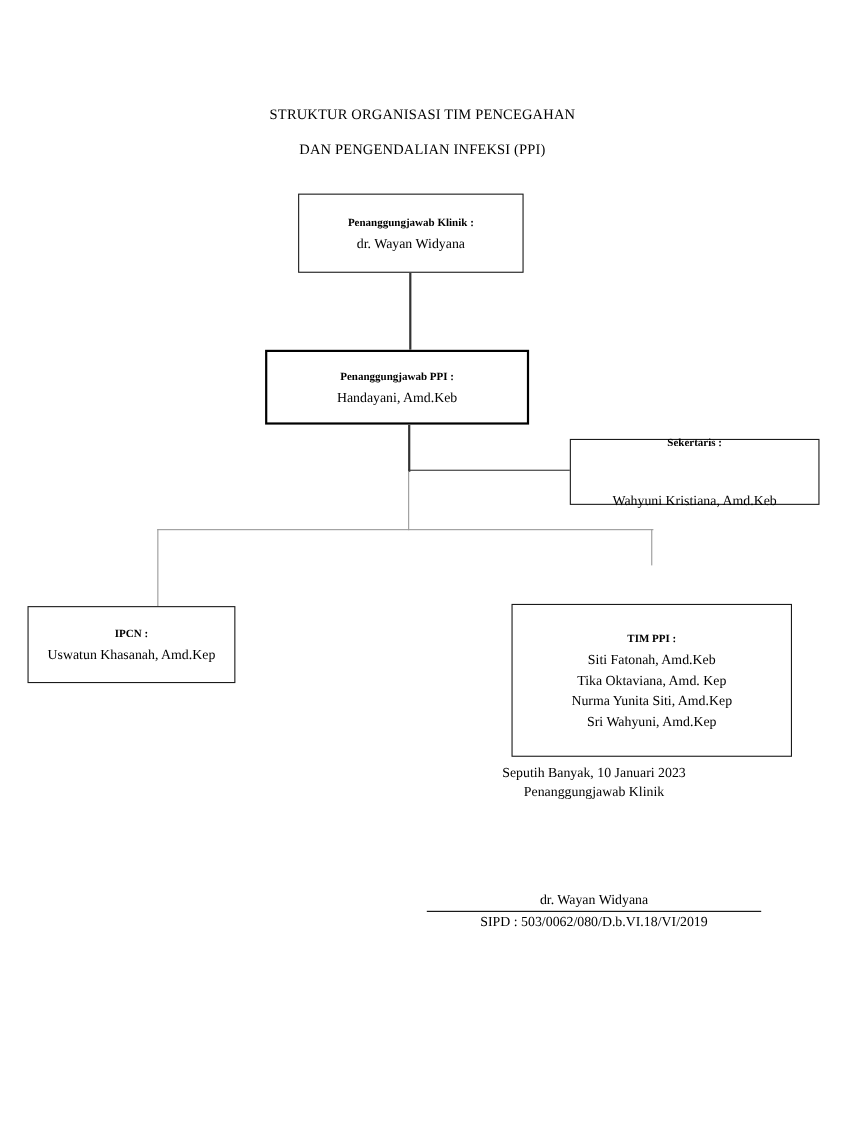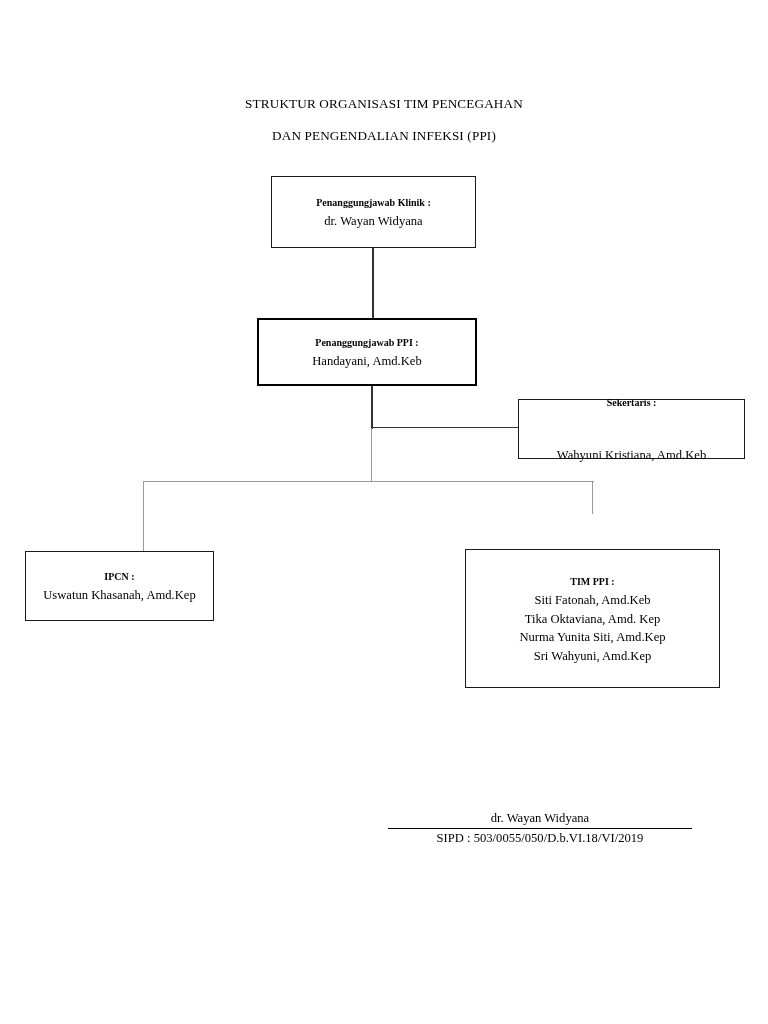--- a/index.html
+++ b/index.html
@@ -123,21 +123,21 @@
 
   <div class="conn light" style="left:143px; top:481px; width:1.3px; height:70px;"></div>
 
   <div class="conn light" style="left:592px; top:481px; width:1.3px; height:33px;"></div>
 
   <div class="node" style="left:271px; top:176px; width:205px; height:72px;">
     <div class="role">Penanggungjawab Klinik :</div>
     <div class="person">dr. Wayan Widyana</div>
   </div>
 
-  <div class="node thick" style="left:257px; top:318px; width:220px; height:68px;">
+  <div class="node thick" style="left:241px; top:318px; width:240px; height:68px;">
     <div class="role">Penanggungjawab PPI :</div>
     <div class="person">Handayani, Amd.Keb</div>
   </div>
 
   <div class="node" style="left:518px; top:399px; width:227px; height:60px;gap:34px;">
     <div class="role">Sekertaris :</div>
     <div class="person">Wahyuni Kristiana, Amd.Keb</div>
   </div>
 
   <div class="node" style="left:25px; top:551px; width:189px; height:70px;">
@@ -146,20 +146,24 @@
   </div>
 
   <div class="node" style="left:465px; top:513px; width:255px; height:139px;margin-top:36px;">
     <div class="role">TIM PPI :</div>
     <div class="person">Siti Fatonah, Amd.Keb</div>
     <div class="person">Tika Oktaviana, Amd. Kep</div>
     <div class="person">Nurma Yunita Siti, Amd.Kep</div>
     <div class="person">Sri Wahyuni, Amd.Kep</div>
   </div>
 
+  <div class="sig-place">
+    <div>Seputih Banyak, 10 Januari 2023</div>
+    <div>Penanggungjawab Klinik</div>
+  </div>
 
   <div class="sig-name-block">
     <div class="sig-name">dr. Wayan Widyana</div>
     <div class="sig-rule"></div>
-    <div class="sig-sipd">SIPD : 503/0055/050/D.b.VI.18/VI/2019</div>
+    <div class="sig-sipd">SIPD : 503/0062/080/D.b.VI.18/VI/2019</div>
   </div>
 
 </div>
 
 </body></html>

